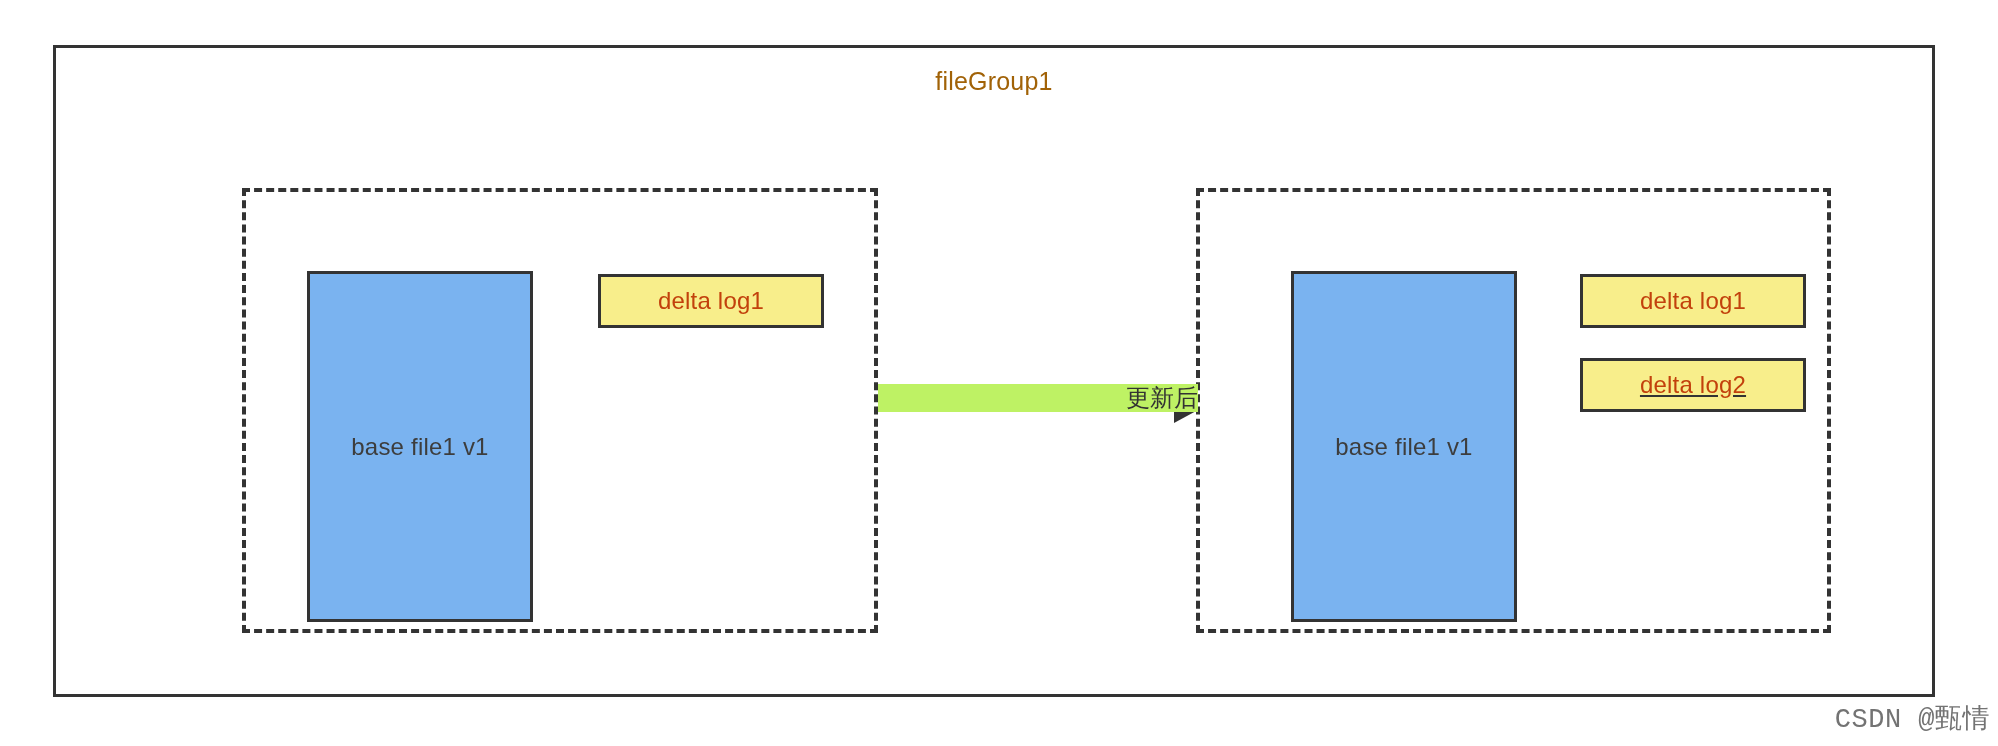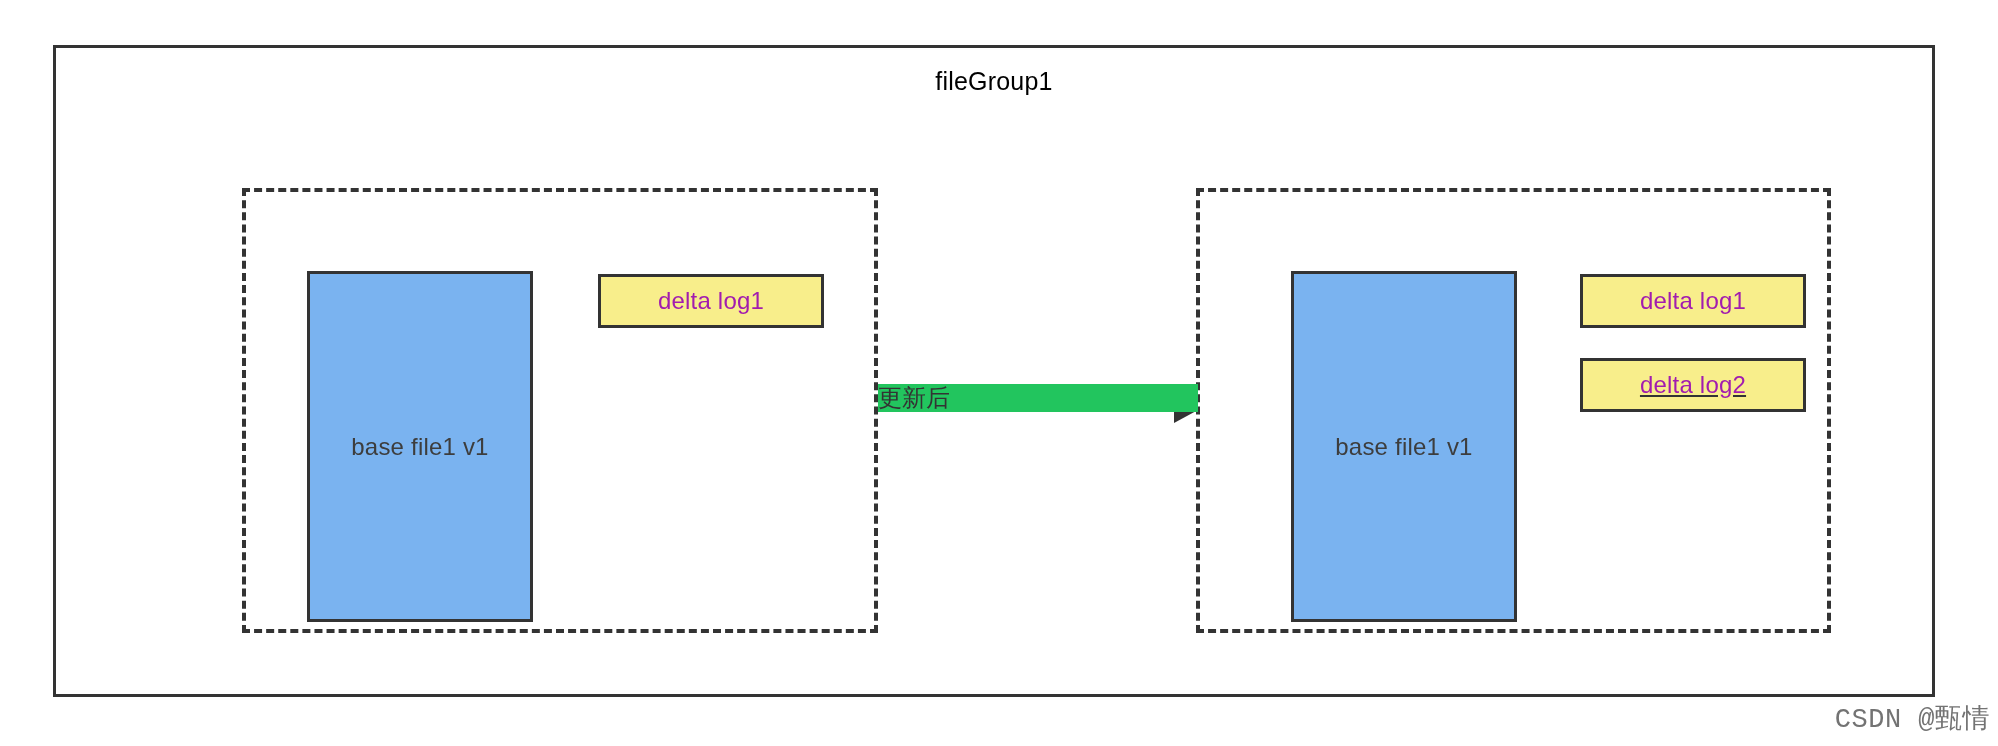--- a/index.html
+++ b/index.html
@@ -34,21 +34,21 @@
   }
 
   .group-title {
     position: absolute;
     left: 0;
     top: 18px;
     width: 100%;
     text-align: center;
     font-size: 25px;
     line-height: 30px;
-    color: #000000;
+    color: #a16207;
     letter-spacing: 0.2px;
   }
 
   
   .dashed-group {
     position: absolute;
     top: 140px;
     width: 636px;
     height: 445px;
     box-sizing: border-box;
@@ -86,21 +86,21 @@
     height: 54px;
     box-sizing: border-box;
     border: 3px solid #333333;
     background: #F8EE8B;
     display: flex;
     align-items: center;
     justify-content: center;
   }
   .delta-log .label {
     font-size: 24px;
-    color: #a21caf;
+    color: #c2410c;
     letter-spacing: 0.2px;
     white-space: nowrap;
   }
   .dashed-group.left  .delta-log.n0 { left: 352px; top: 82px; }
   .dashed-group.right .delta-log.n0 { left: 380px; top: 82px; }
   .dashed-group.right .delta-log.n1 { left: 380px; top: 166px; text-decoration: underline; }
 
   
   .arrow {
     position: absolute;
@@ -108,25 +108,25 @@
     top: 340px;
     width: 320px;
     height: 44px;
   }
   .arrow svg { display: block; }
   .arrow-label {
     position: absolute;
     left: 0;
     top: -4px;
     width: 320px;
-    text-align: left;
+    text-align: right;
     font-size: 24px;
     line-height: 28px;
     color: #333333;
-    background: #22c55e;
+    background: #bef264;
     padding: 0;
   }
 
   
   .watermark {
     position: absolute;
     right: 8px;
     bottom: 10px;
     font-size: 27px;
     color: #737373;

